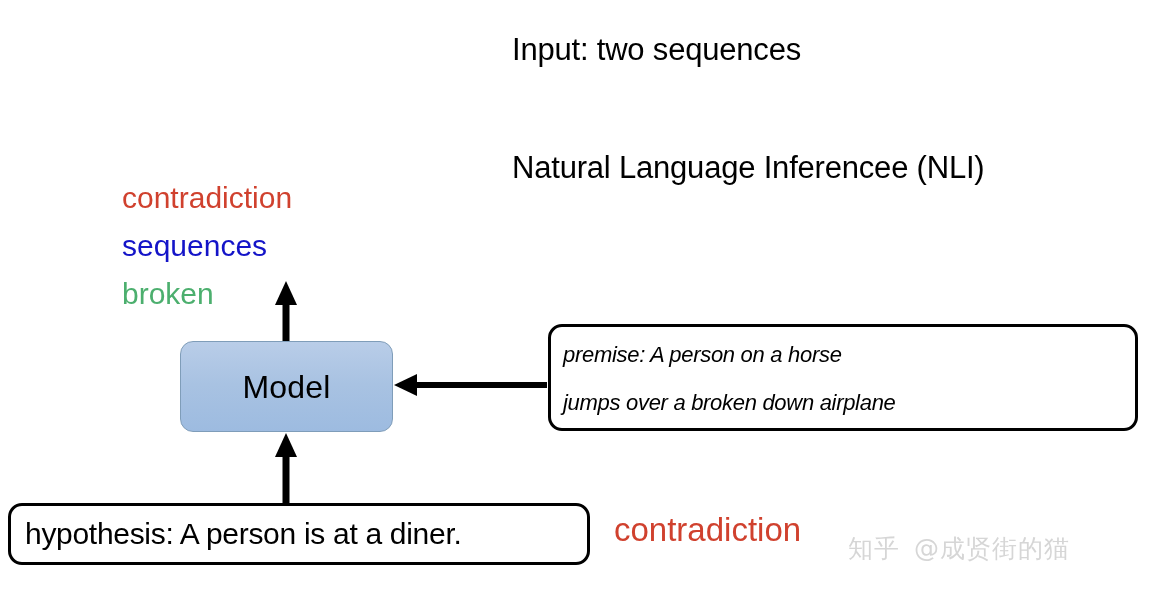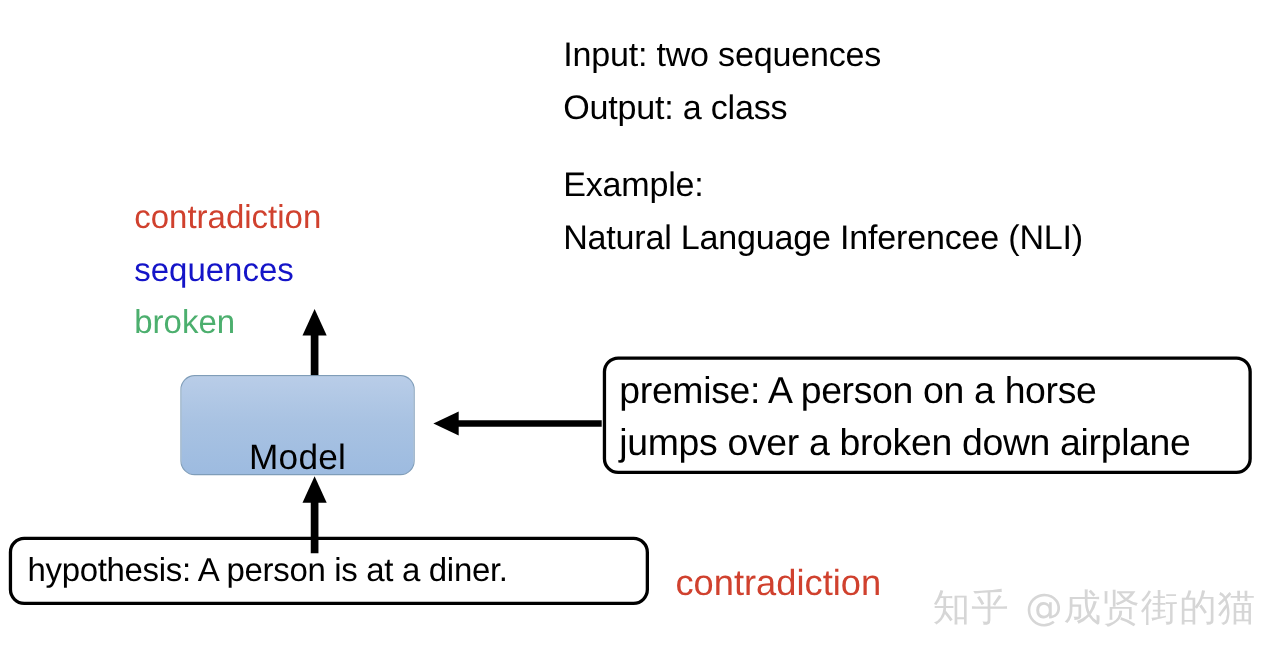--- a/index.html
+++ b/index.html
@@ -46,30 +46,30 @@
     white-space: nowrap;
   }
   #class-labels span { display: block; }
   .lbl-contradiction { color: #d0412e; }
   .lbl-entailment    { color: #1414c8; }
   .lbl-neutral       { color: #4caf6e; }
 
   
   #model-box {
     position: absolute;
-    left: 164px;
+    left: 180px;
     top: 341px;
     width: 213px;
     height: 91px;
     border: 1px solid #7f9db9;
     border-radius: 13px;
     background: linear-gradient(180deg, #b9cde8 0%, #a8c2e2 48%, #9dbbe0 100%);
     box-sizing: border-box;
     display: flex;
-    align-items: flex-end;
+    align-items: center;
     justify-content: center;
   }
   #model-label {
     font-size: 32px;
     color: #000000;
     line-height: 1;
     letter-spacing: 0.2px;
   }
 
   
@@ -83,28 +83,29 @@
   }
   #premise-box {
     left: 548px;
     top: 324px;
     width: 590px;
     height: 107px;
     padding: 4px 12px 0 12px;
   }
   #premise-box .sent-line {
     display: block;
-    font-size: 34px;
+    font-size: 22px;
     line-height: 48px;
     white-space: nowrap;
     letter-spacing: -0.3px;
+    font-style: italic;
   }
   #hypothesis-box {
     left: 8px;
-    top: 488px;
+    top: 503px;
     width: 582px;
     height: 62px;
     padding: 0 14px;
     display: flex;
     align-items: center;
   }
   #hypothesis-text {
     font-size: 30px;
     line-height: 1;
     white-space: nowrap;
@@ -130,41 +131,39 @@
     width: 1159px;
     height: 606px;
     pointer-events: none;
   }
 
   
   #watermark {
     position: absolute;
     left: 848px;
     top: 536px;
-    font-size: 34px;
+    font-size: 25px;
     line-height: 1;
     color: #d6d6d6;
     white-space: nowrap;
     font-family: "DejaVu Sans", sans-serif;
     letter-spacing: 1px;
   }
   #watermark .wm-logo { margin-right: 14px; }
 </style>
 </head>
 <body>
 
 <div id="canvas">
 
   <div class="txt" id="io-block">
     <span class="txt-line">Input: two sequences</span>
-    <span class="txt-line">Output: a class</span>
   </div>
 
   <div class="txt" id="ex-block">
-    <span class="txt-line">Example:</span>
     <span class="txt-line">Natural Language Inferencee (NLI)</span>
   </div>
 
   <div id="class-labels">
     <span class="lbl-contradiction">contradiction</span>
     <span class="lbl-entailment">sequences</span>
     <span class="lbl-neutral">broken</span>
   </div>
 
   <div id="model-box">

